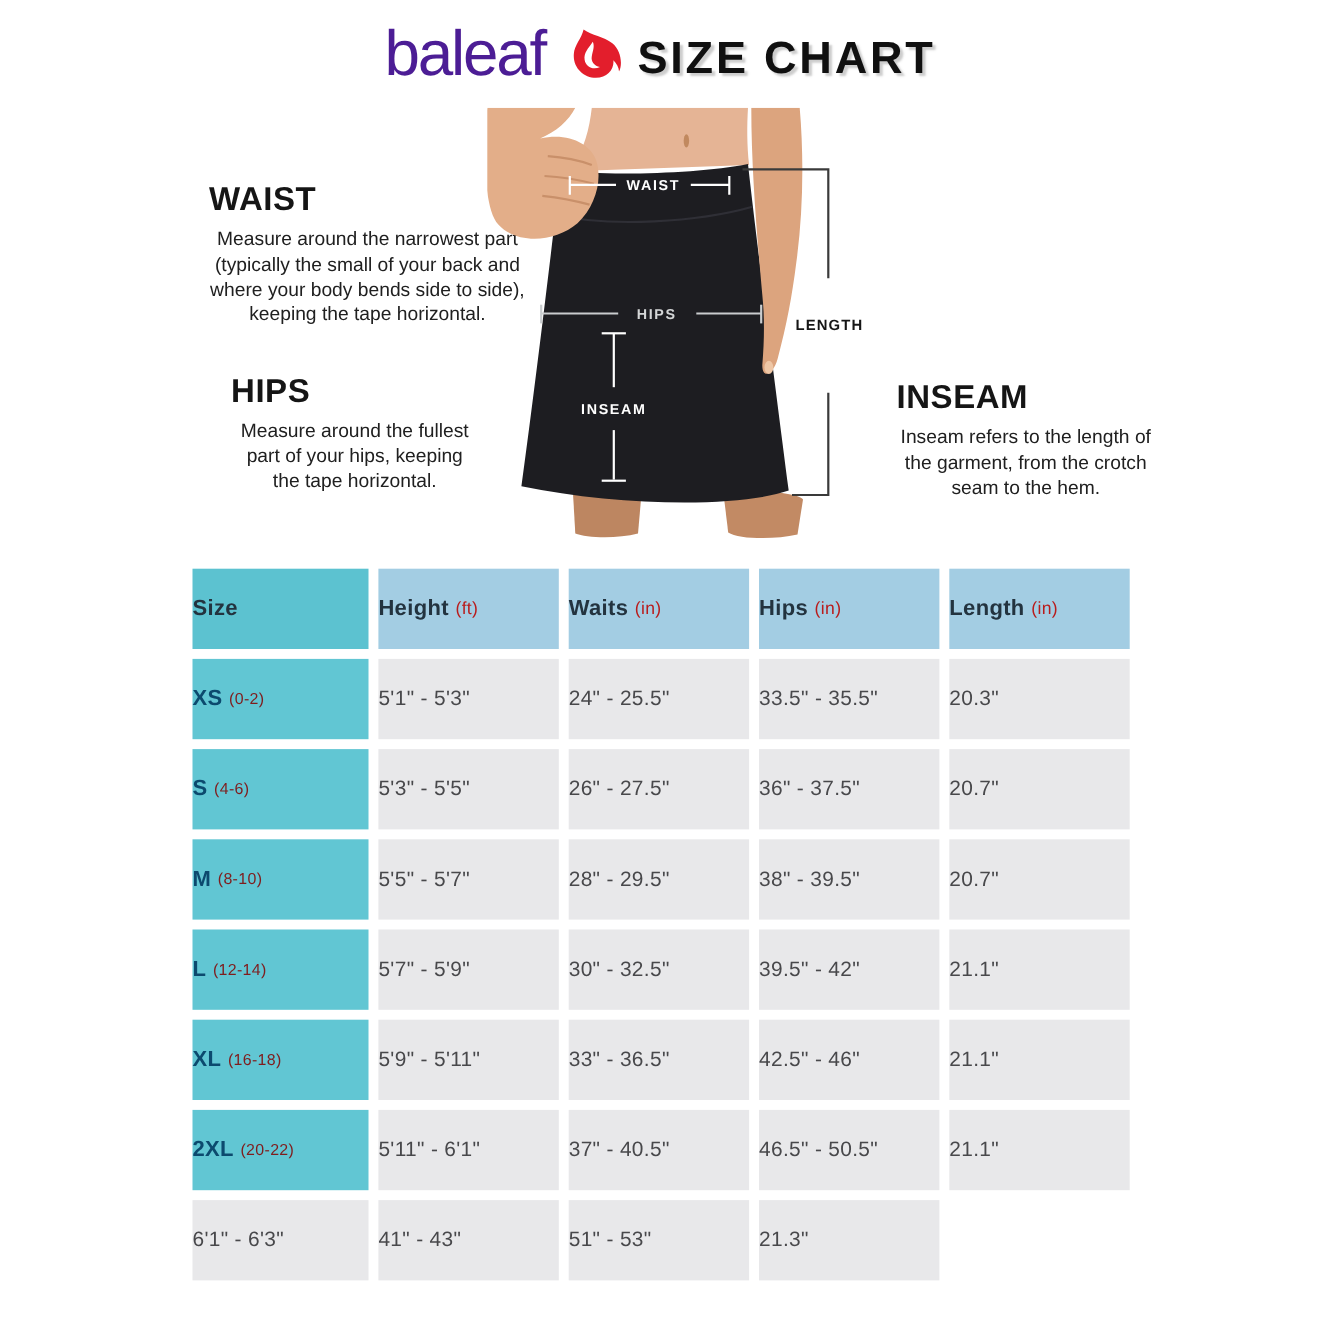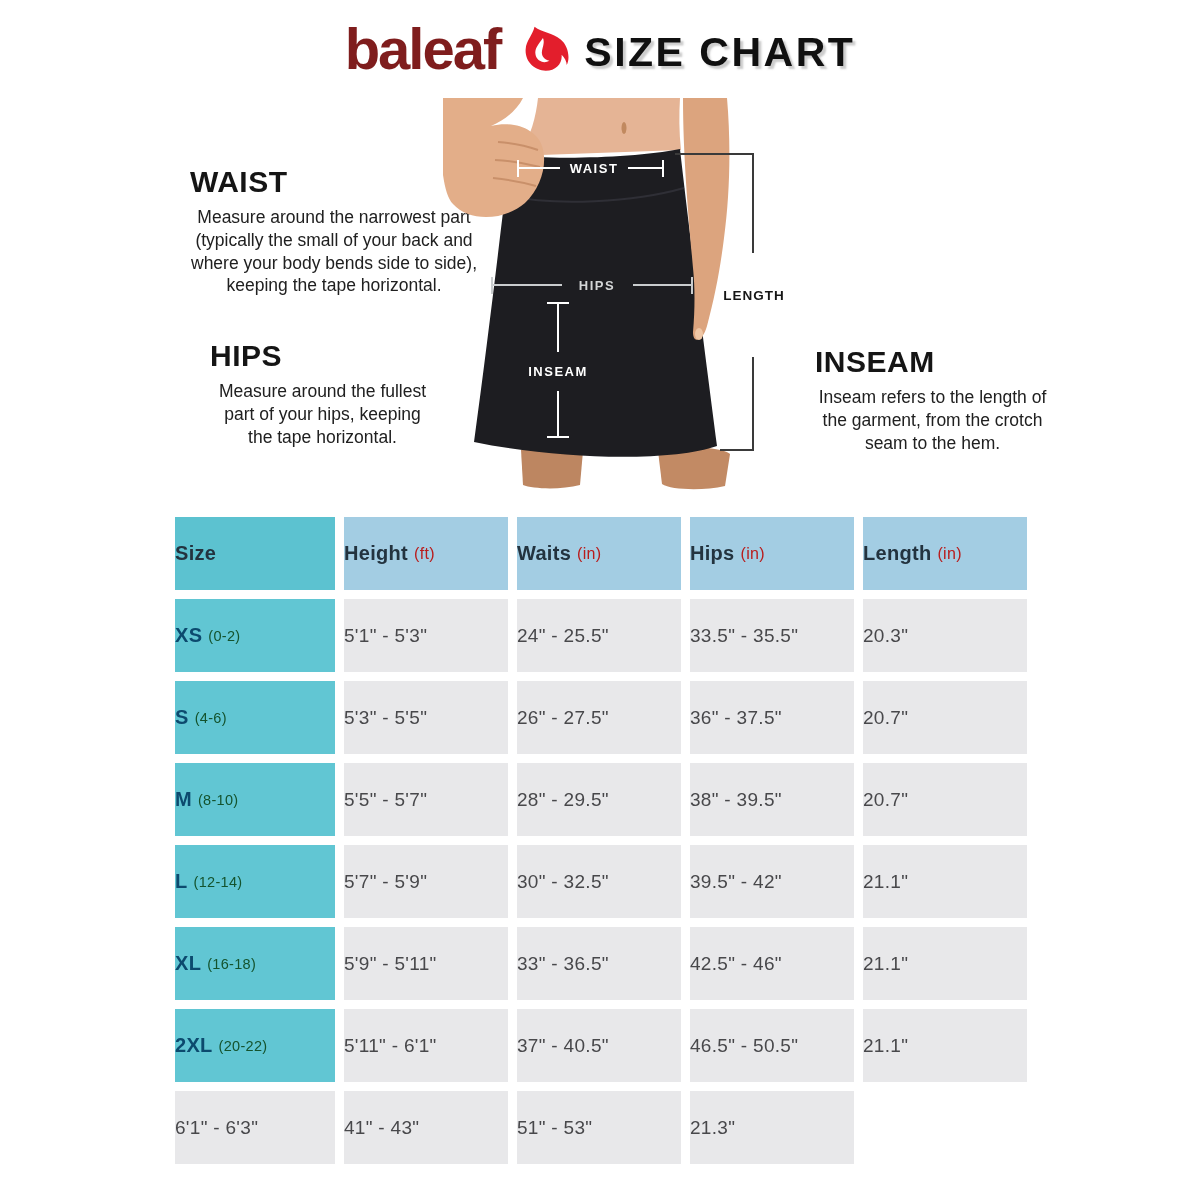--- a/index.html
+++ b/index.html
@@ -6,21 +6,21 @@
   .page{
     position:relative;width:1200px;height:1200px;background:#fff;
     font-family:"Liberation Sans",sans-serif;overflow:hidden;color:#1a1a1a;
   }
   
   .brand-header{
     position:absolute;top:20px;left:0;right:0;height:64px;
     display:flex;justify-content:center;align-items:center;gap:14px;
   }
   .brand-wordmark{
-    font-size:58px;font-weight:700;letter-spacing:-2px;color:#7f1d1d;line-height:1;
+    font-size:58px;font-weight:400;letter-spacing:-2px;color:#4c1d95;line-height:1;
     padding-bottom:6px;
   }
   .flame{width:56px;height:56px;flex:0 0 auto;}
   .page-title{
     font-size:41px;font-weight:800;letter-spacing:2.5px;color:#101010;line-height:1;
     text-shadow:3px 3px 2px rgba(110,110,110,.35);
   }
   
   .note{position:absolute;}
   .note h3{
@@ -49,21 +49,21 @@
   .cell .h-label{font-size:20px;font-weight:700;color:#23333F;}
   .cell .h-unit{font-size:16px;font-weight:400;color:#b91c1c;}
   .cell.size-head{
     background:var(--teal-dark,#5CC2D0);
   }
   .cell.size-head .h-label{font-weight:700;}
   .cell.size{
     background:var(--teal,#61C6D3);color:#233642;
   }
   .cell .s-label{font-size:20px;font-weight:700;color:#0c4a6e;}
-  .cell .s-range{font-size:14.5px;font-weight:400;color:#14532d;}
+  .cell .s-range{font-size:14.5px;font-weight:400;color:#7f1d1d;}
 </style>
 </head>
 <body>
 
 <div class="page">
 
   <div class="brand-header">
     <div class="brand-wordmark">baleaf</div>
     <svg class="flame" viewBox="0 0 60 60" aria-hidden="true">
       <path d="M22 3 C20 12 13 18 12.5 27 C11.5 40 22 50 34 50 C45 50 52 42 51 33 C54 36 56.5 40 56.5 44 C60.5 36 58 23 50 16.5 C41.5 9.5 30 9 22 3 Z" fill="#E31E2C"></path>

